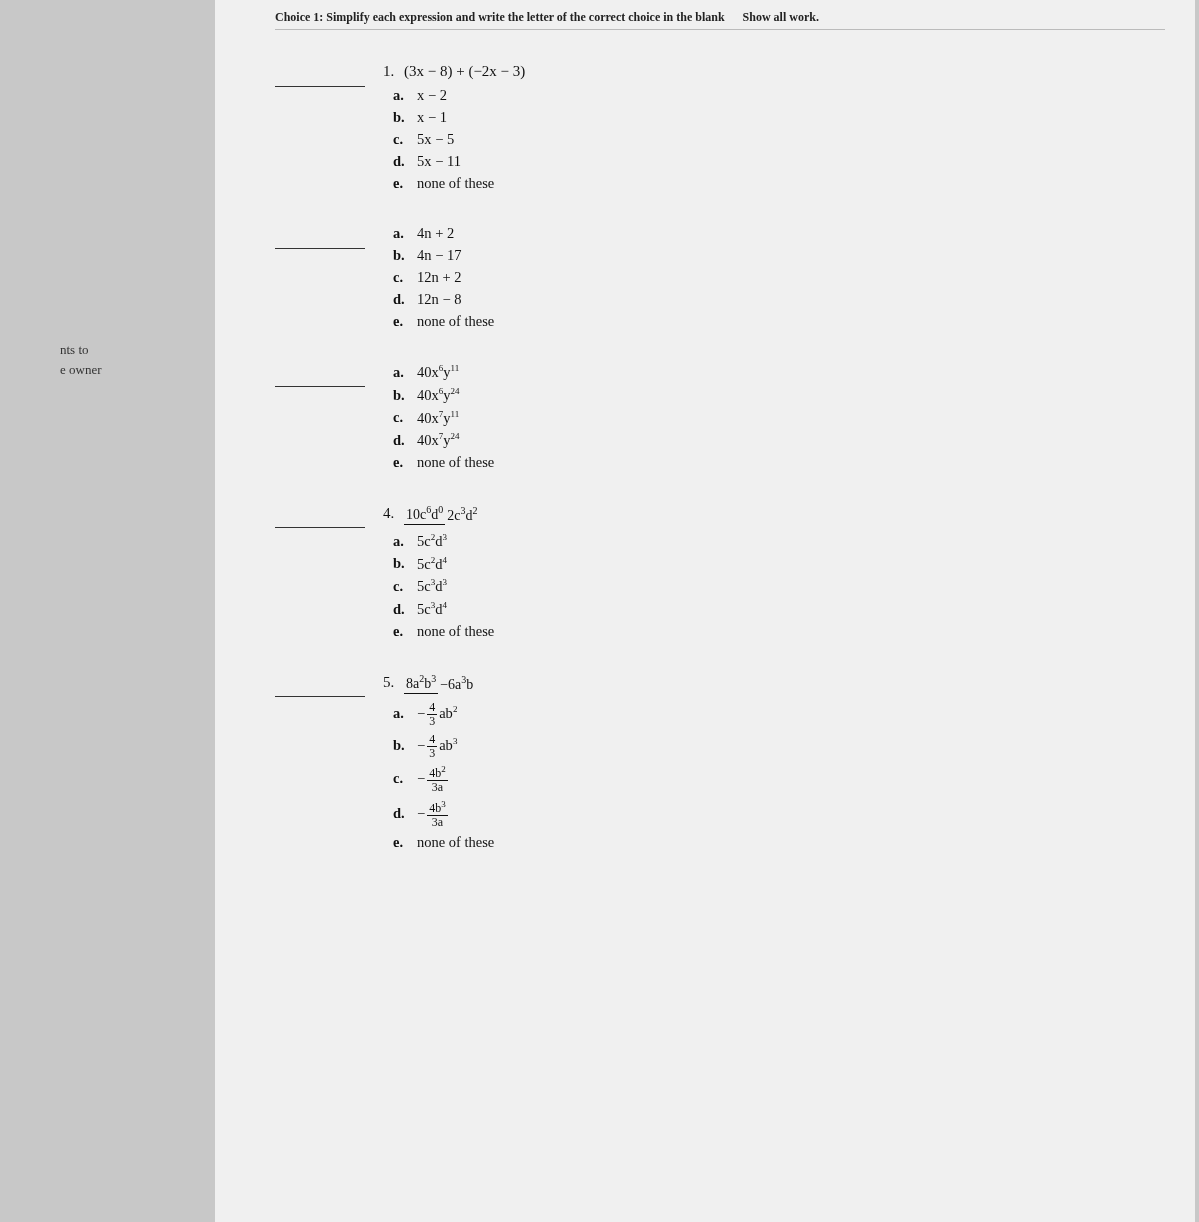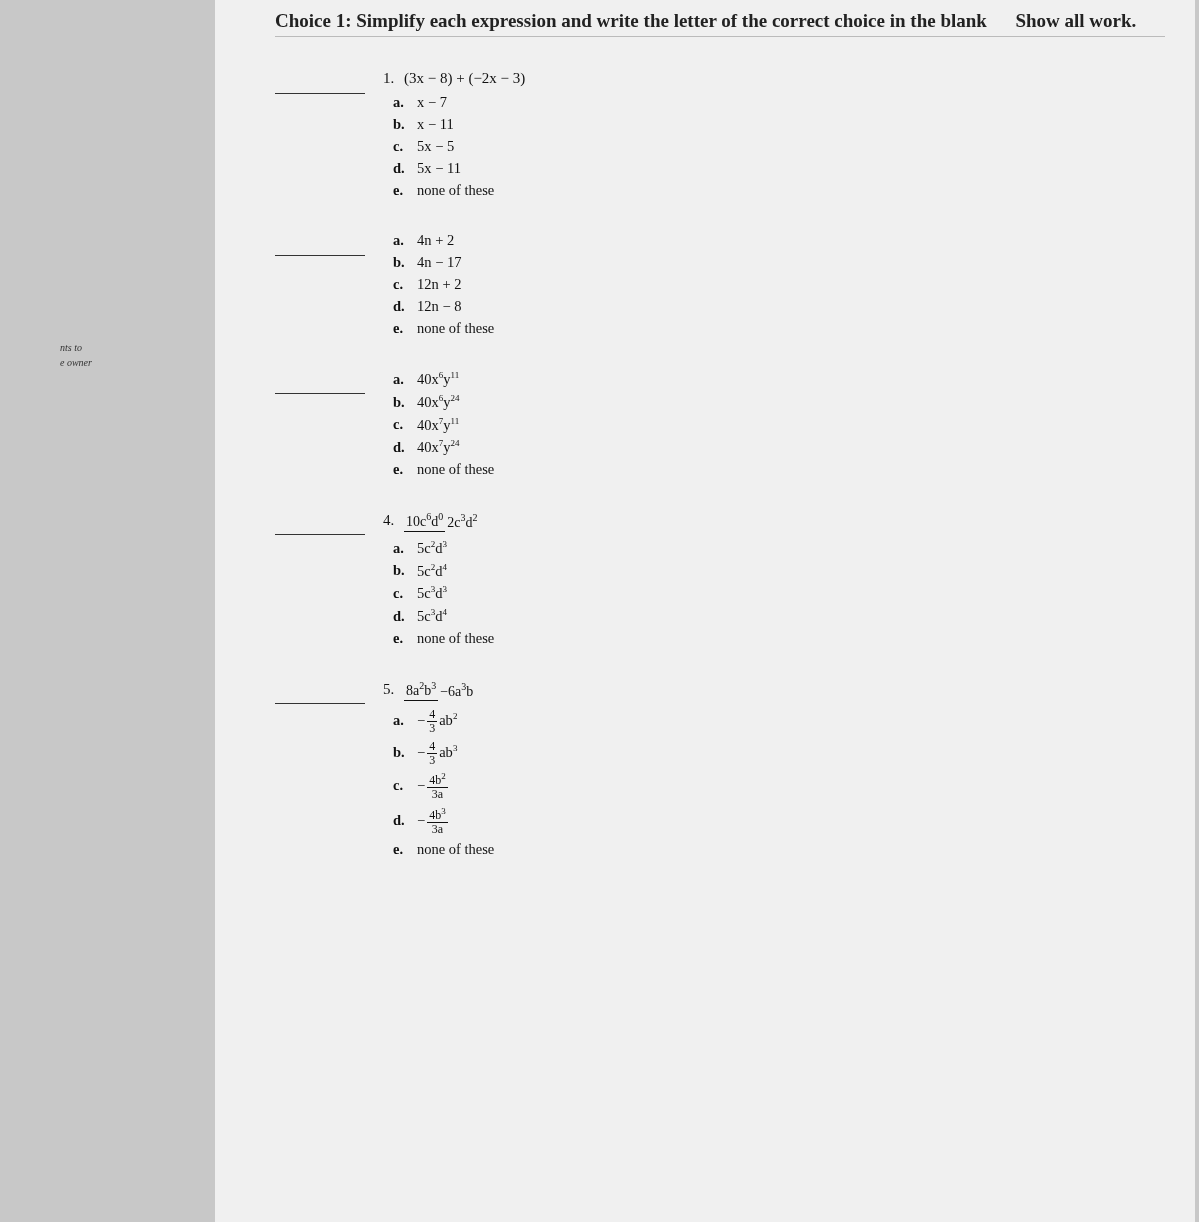--- a/index.html
+++ b/index.html
@@ -25,26 +25,25 @@
       min-height: 1222px;
       background: #f0f0f0;
       padding: 10px 30px 30px 60px;
     }
     .sidebar-label {
       position: absolute;
       left: 60px;
       top: 340px;
       width: 150px;
       color: #333;
-      font-size: 10px;
+      font-size: 13px;
       line-height: 1.5;
-      font-style: italic;
     }
     .header-line {
-      font-size: 19px;
+      font-size: 12px;
       color: #222;
       margin-bottom: 18px;
       border-bottom: 1px solid #bbb;
       padding-bottom: 4px;
     }
     .header-line span {
       font-weight: bold;
     }
     .questions-container {
       padding-top: 5px;
@@ -155,25 +154,25 @@
     <div class="question-block">
       <div class="blank-line"></div>
       <div class="question-content">
         <div class="question-prompt">
           <span class="q-number">1.</span>
           (3x − 8) + (−2x − 3)
         </div>
         <ul class="choices-list">
           <li>
               <span class="choice-letter">a.</span>
-              <span class="choice-text">x − 7</span>
+              <span class="choice-text">x − 2</span>
             </li>
           <li>
               <span class="choice-letter">b.</span>
-              <span class="choice-text">x − 11</span>
+              <span class="choice-text">x − 1</span>
             </li>
           <li>
               <span class="choice-letter">c.</span>
               <span class="choice-text">5x − 5</span>
             </li>
           <li>
               <span class="choice-letter">d.</span>
               <span class="choice-text">5x − 11</span>
             </li>
           <li>

